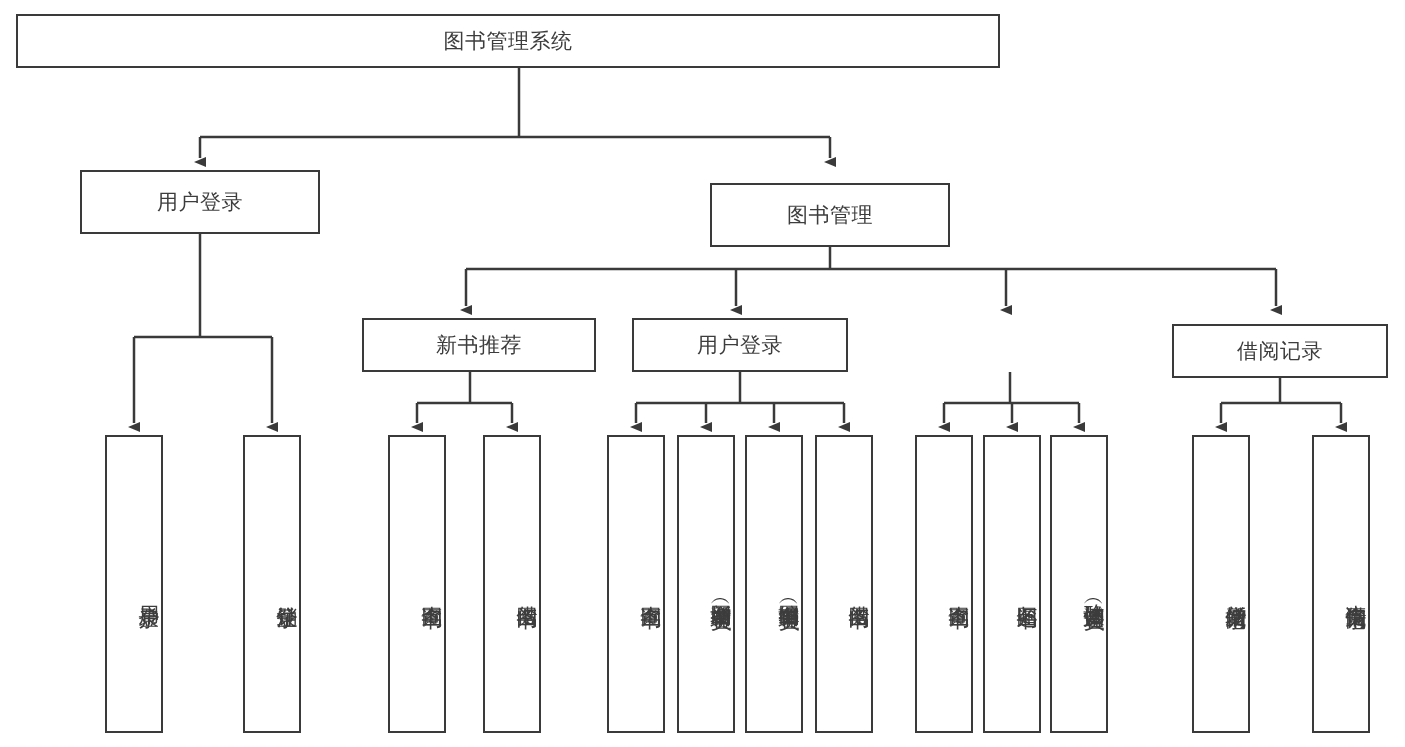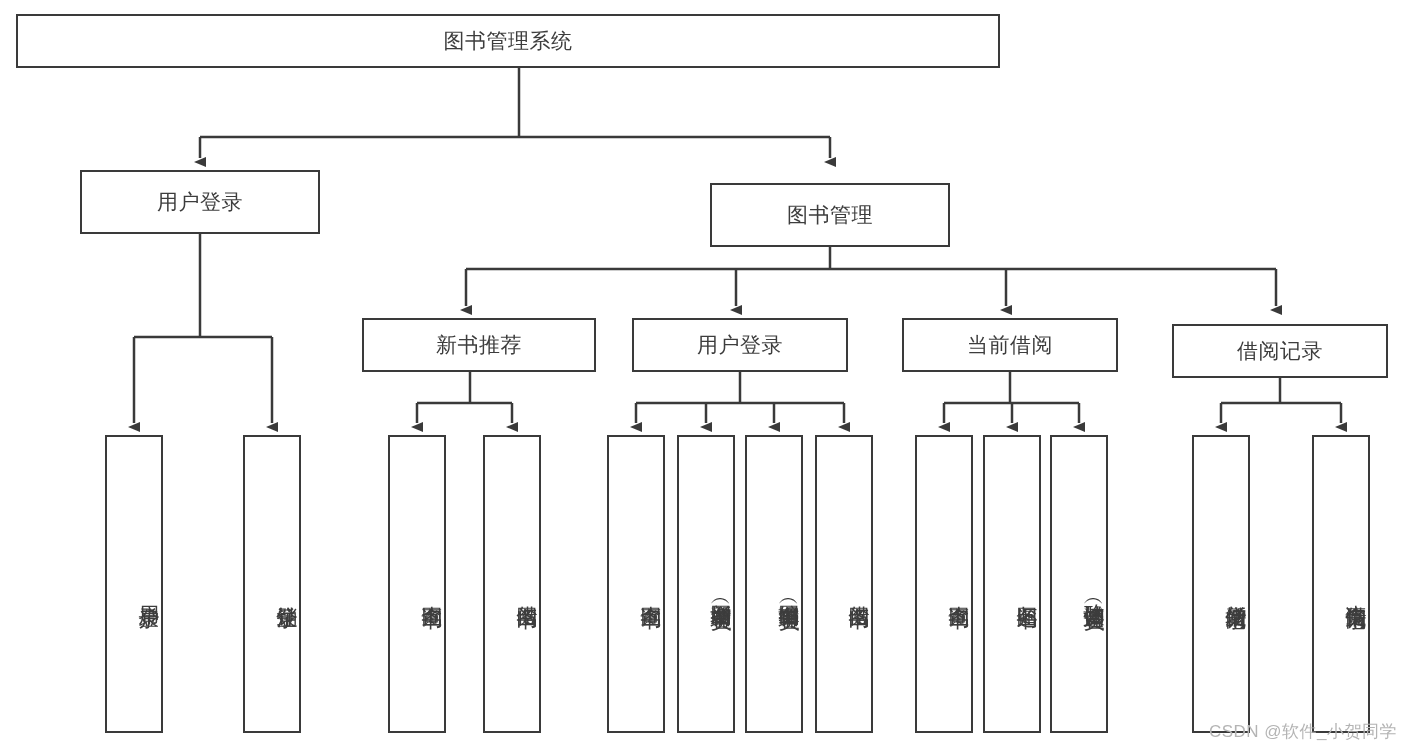--- a/index.html
+++ b/index.html
@@ -131,23 +131,20 @@
   <div class="node horiz" style="left:710px; top:183px; width:240px; height:64px;">
     <span>图书管理</span>
   </div>
 
   <div class="node horiz" style="left:362px; top:318px; width:234px; height:54px;">
     <span>新书推荐</span>
   </div>
   <div class="node horiz" style="left:632px; top:318px; width:216px; height:54px;">
     <span>用户登录</span>
   </div>
-  <div class="node horiz" style="left:902px; top:318px; width:216px; height:54px;">
-    <span>当前借阅</span>
-  </div>
   <div class="node horiz" style="left:1172px; top:324px; width:216px; height:54px;">
     <span>借阅记录</span>
   </div>
 
   <div class="node vert" style="left:105px; top:435px; width:58px; height:298px;">
     <span>用户登录</span>
   </div>
   <div class="node vert" style="left:243px; top:435px; width:58px; height:298px;">
     <span>注销登录</span>
   </div>
@@ -182,14 +179,13 @@
     <span>确认归还（管理员）</span>
   </div>
 
   <div class="node vert" style="left:1192px; top:435px; width:58px; height:298px;">
     <span>新增借阅记录</span>
   </div>
   <div class="node vert" style="left:1312px; top:435px; width:58px; height:298px;">
     <span>查询借阅记录</span>
   </div>
 
-  <div id="watermark">CSDN @软件_小贺同学</div>
 </div>
 
 </body></html>

